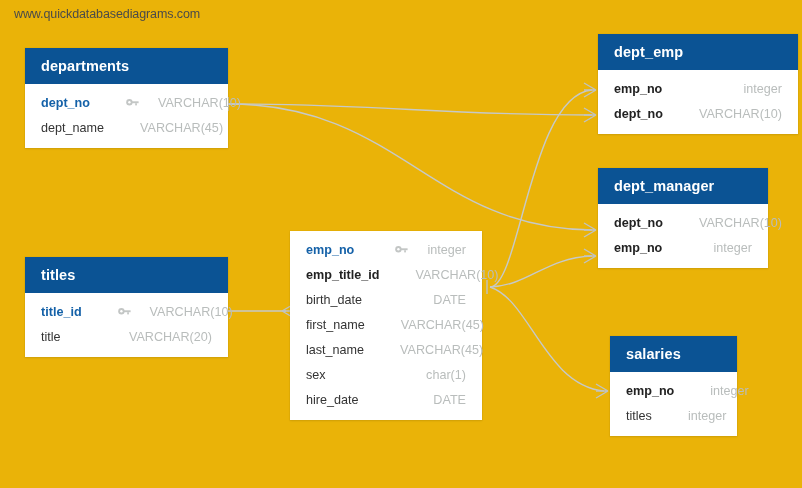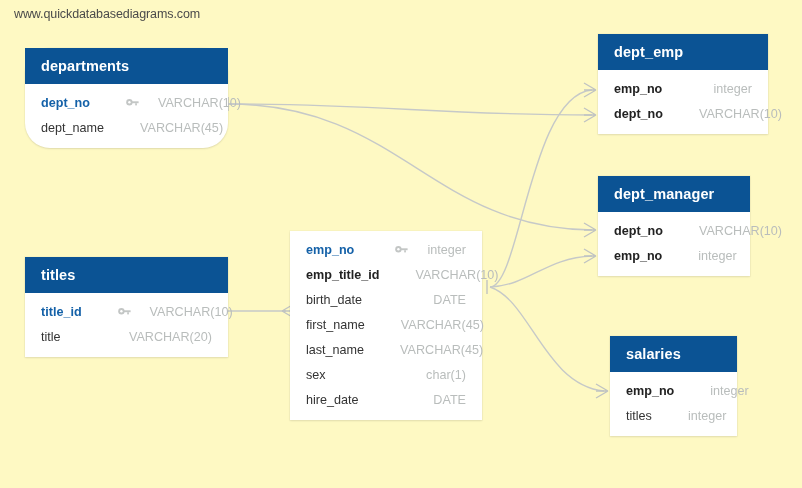--- a/index.html
+++ b/index.html
@@ -14,21 +14,21 @@
     position: relative;
     overflow: hidden;
     font-family: "Liberation Sans", sans-serif;
     -webkit-font-smoothing: antialiased;
   }
   #canvas {
     position: absolute;
     inset: 0;
     width: 802px;
     height: 488px;
-    background: #fef9c3;
+    background: #eab308;
   }
   .watermark {
     position: absolute;
     left: 14px;
     top: 7px;
     font-size: 12.5px;
     color: #4a4a4a;
     letter-spacing: -0.1px;
     white-space: nowrap;
   }
@@ -145,21 +145,21 @@
       <path class="edge-path" d="M 490 287 C 530 285, 545 258, 592 256"></path>
       <path class="edge-mark" d="M 596 256 L 584 249 M 596 256 L 584 256 M 596 256 L 584 263"></path>
     </g>
 
     <g>
       <path class="edge-path" d="M 490 287 C 530 300, 545 385, 604 391"></path>
       <path class="edge-mark" d="M 608 391 L 596 384 M 608 391 L 596 391 M 608 391 L 596 398"></path>
     </g>
   </svg>
 
-  <div class="table-card" style="left:25px; top:48px; width:203px;border-radius:25px;">
+  <div class="table-card" style="left:25px; top:48px; width:203px;">
     <div class="table-header">departments</div>
     <div class="table-body">
       <div class="field-row">
         <span class="field-name pk">dept_no</span>
         <span class="field-spacer"></span>
         <span class="key-icon">
           <svg width="13" height="9" viewBox="0 0 13 9" xmlns="http://www.w3.org/2000/svg">
             <circle cx="3.4" cy="4.2" r="3.2" fill="#c3c6c5"></circle>
             <circle cx="3.4" cy="4.2" r="1.2" fill="#ffffff"></circle>
             <rect x="5.6" y="3.3" width="7" height="1.9" fill="#c3c6c5"></rect>
@@ -241,37 +241,37 @@
         <span class="field-type">char(1)</span>
       </div>
       <div class="field-row">
         <span class="field-name">hire_date</span>
         <span class="field-spacer"></span>
         <span class="field-type">DATE</span>
       </div>
     </div>
   </div>
 
-  <div class="table-card" style="left:598px; top:34px; width:170px;">
+  <div class="table-card" style="left:598px; top:34px; width:200px;">
     <div class="table-header">dept_emp</div>
     <div class="table-body">
       <div class="field-row">
         <span class="field-name bold">emp_no</span>
         <span class="field-spacer"></span>
         <span class="field-type">integer</span>
       </div>
       <div class="field-row">
         <span class="field-name bold">dept_no</span>
         <span class="field-spacer"></span>
         <span class="field-type">VARCHAR(10)</span>
       </div>
     </div>
   </div>
 
-  <div class="table-card" style="left:598px; top:176px; width:152px;">
+  <div class="table-card" style="left:598px; top:168px; width:170px;">
     <div class="table-header">dept_manager</div>
     <div class="table-body">
       <div class="field-row">
         <span class="field-name bold">dept_no</span>
         <span class="field-spacer"></span>
         <span class="field-type">VARCHAR(10)</span>
       </div>
       <div class="field-row">
         <span class="field-name bold">emp_no</span>
         <span class="field-spacer"></span>

